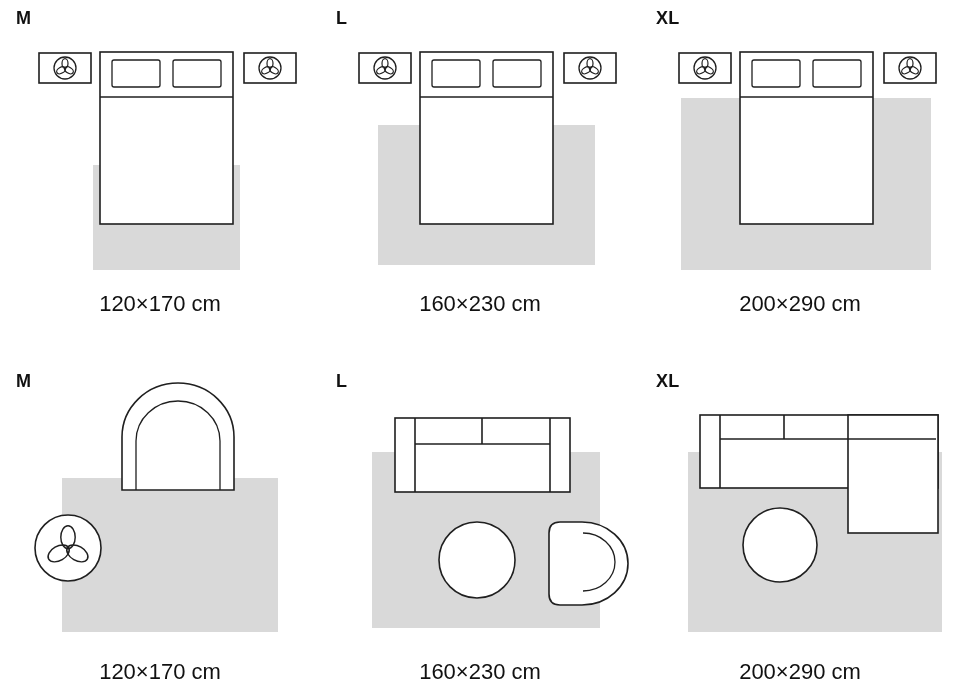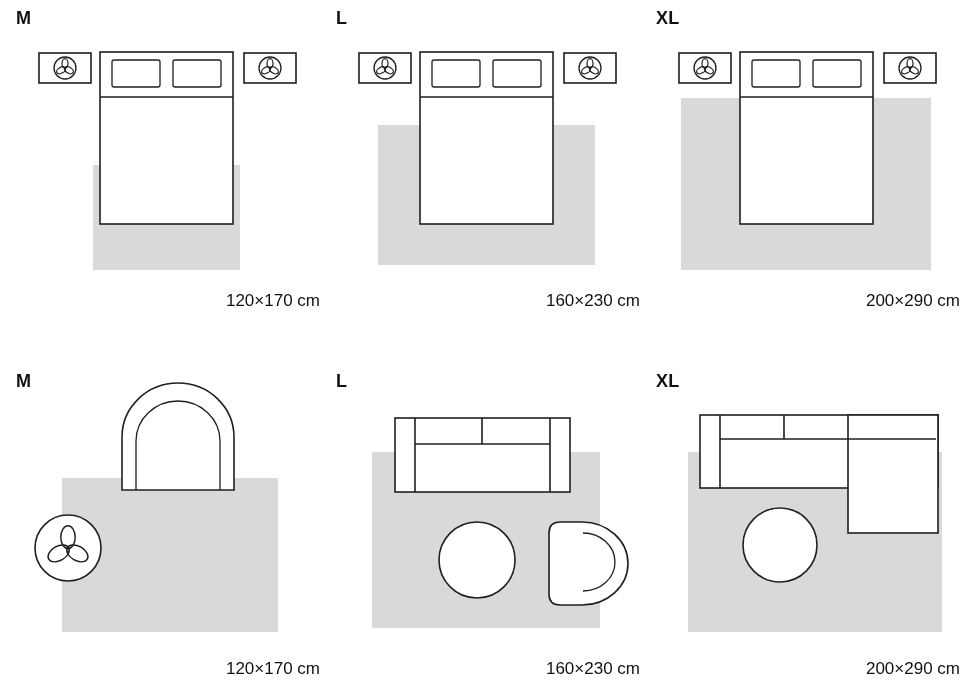--- a/index.html
+++ b/index.html
@@ -14,21 +14,21 @@
     width:960px;height:690px;background:var(--background);
     font-family:"Liberation Sans",sans-serif;color:var(--text);
     display:grid;grid-template-columns:320px 320px 320px;grid-template-rows:345px 345px;
     position:relative;overflow:hidden;
   }
   .panel{position:relative}
   .size-label{position:absolute;left:16px;top:8px;font-size:18px;font-weight:700;letter-spacing:.2px}
   .panel.row2 .size-label{top:26px}
   .diagram{position:absolute;left:0;top:40px;width:320px;height:250px;display:block}
   .panel.row2 .diagram{top:30px;height:270px}
-  .dim-label{position:absolute;left:0;width:100%;text-align:right;font-size:17px;top:291px}
+  .dim-label{position:absolute;left:0;width:100%;text-align:center;font-size:22px;top:291px}
   .panel.row2 .dim-label{top:314px}
 
   
   .rug{fill:var(--rug);stroke:none}
   .furn{fill:#ffffff;stroke:var(--line);stroke-width:1.6}
   .thin{stroke-width:1.3}
   .edge{fill:none;stroke:var(--line);stroke-width:1.6}
   .edge.thin{stroke-width:1.3}
   .petal{fill:none;stroke:var(--line);stroke-width:1.2}
   .petal.big{stroke-width:.6}

